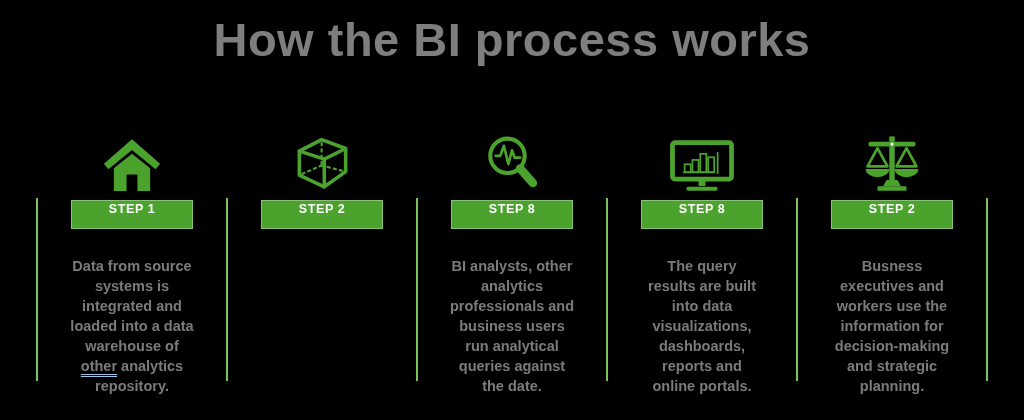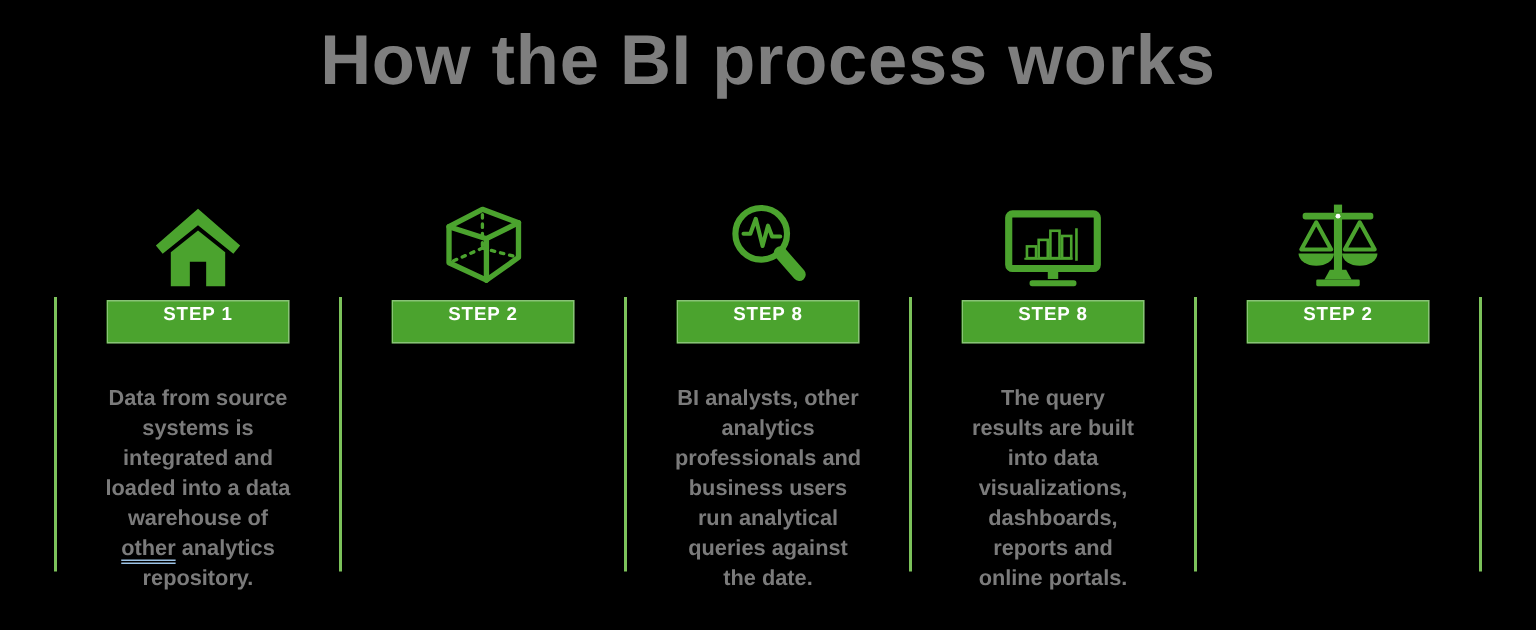--- a/index.html
+++ b/index.html
@@ -147,17 +147,24 @@
             <path d="M16 13 L5 33 L27 33 Z"></path>
             <path d="M48 13 L37 33 L59 33 Z"></path>
           </g>
           <path d="M3 36 A 13 9 0 0 0 29 36 Z"></path>
           <path d="M35 36 A 13 9 0 0 0 61 36 Z"></path>
           <path d="M26 48 L38 48 L42 55 L22 55 Z"></path>
           <rect x="16" y="55" width="32" height="5" rx="1"></rect>
         </svg>
       </div>
       <div class="badge">STEP 2</div>
+      <p class="desc">Busness
+executives and
+workers use the
+information for
+decision-making
+and strategic
+planning.</p>
     </section>
 
     <div class="v-divider-end"></div>
   </div>
 </div>
 
 </body></html>

